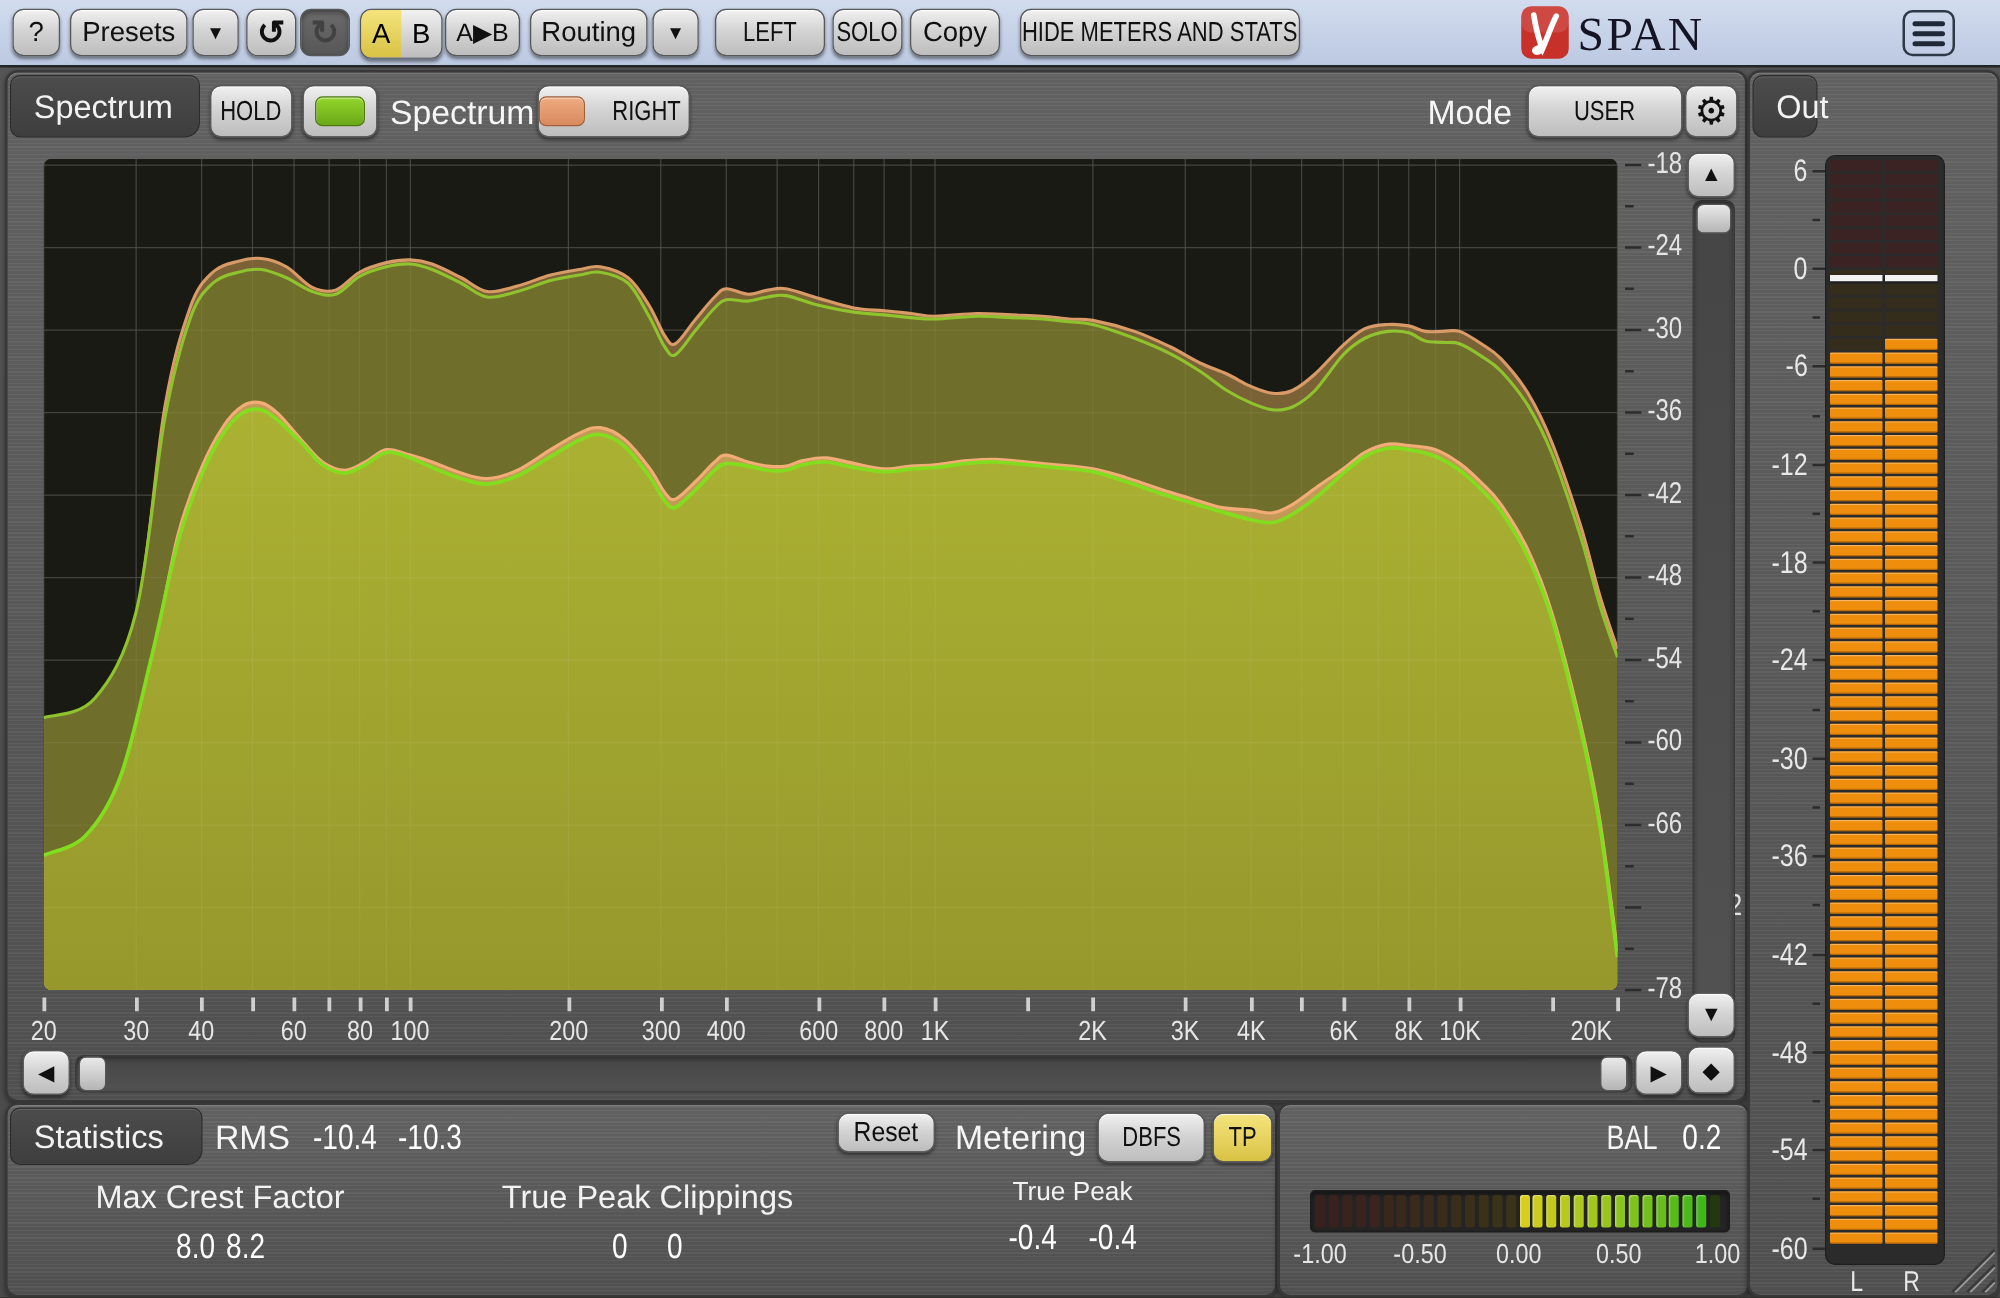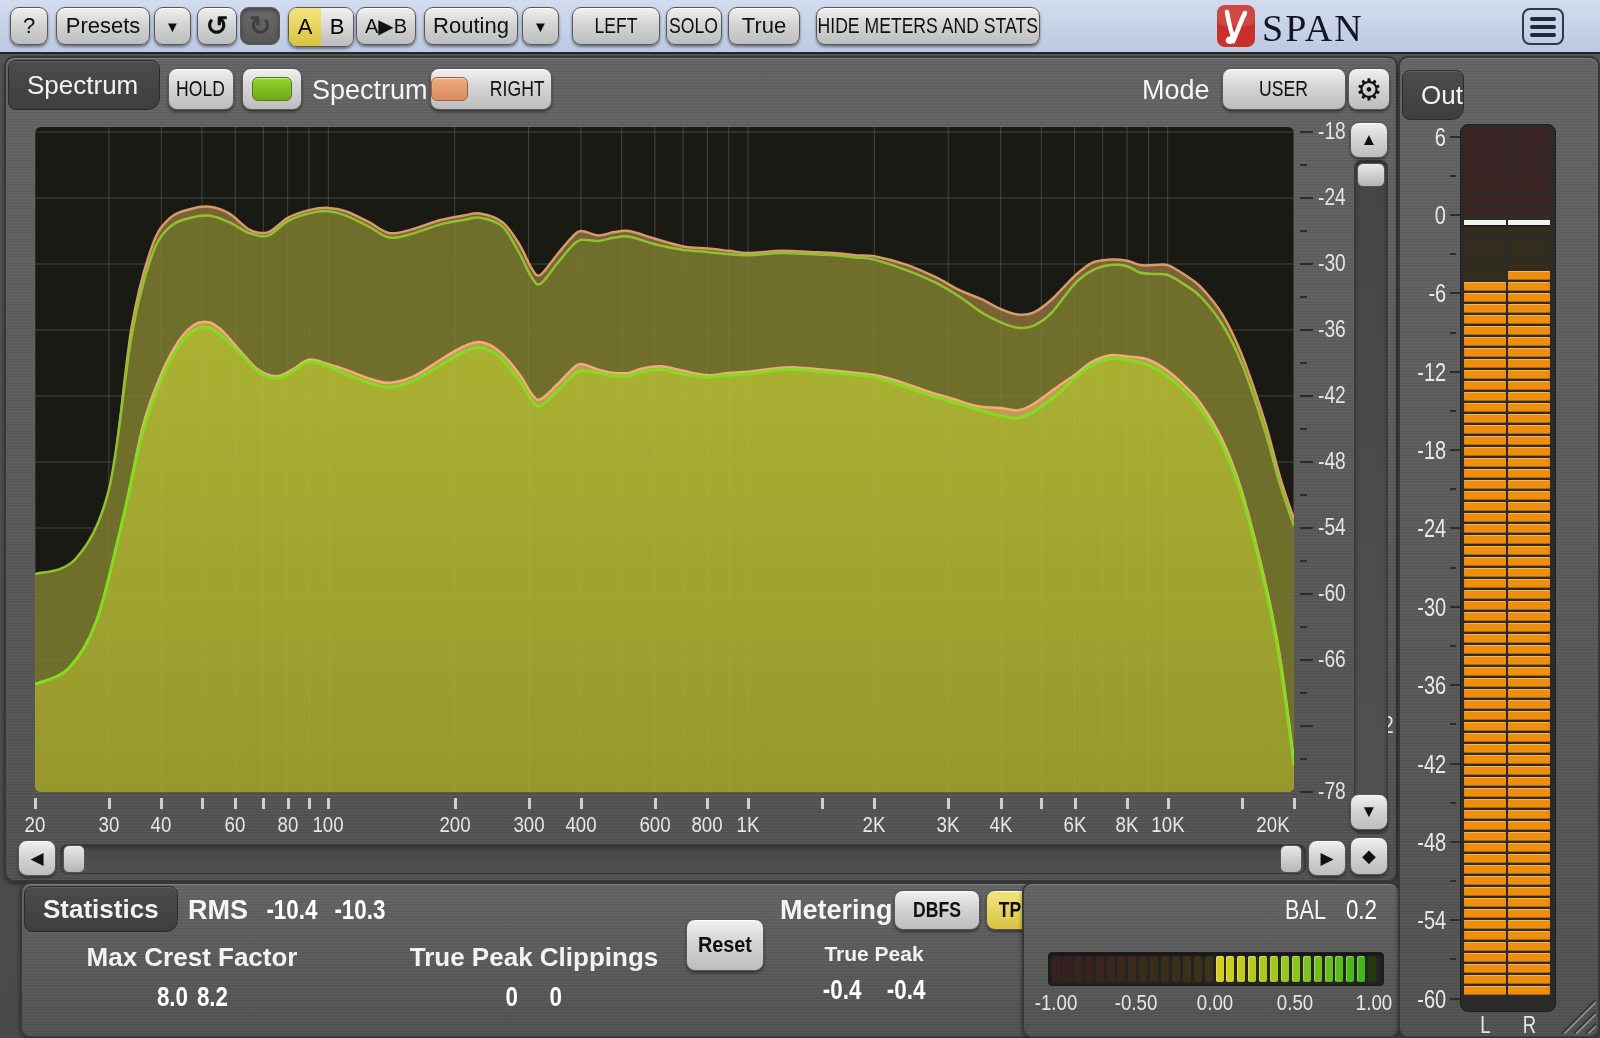--- a/index.html
+++ b/index.html
@@ -72,21 +72,21 @@
     <div class="btn abs" style="left:522px;top:7px;width:37px;height:38px;font-size:15px;">
         <span>▼</span>
       </div>
     <div class="btn abs" style="left:572px;top:7px;width:88px;height:38px;">
         <span class="cond">LEFT</span>
       </div>
     <div class="btn abs" style="left:666px;top:7px;width:56px;height:38px;">
         <span class="cond">SOLO</span>
       </div>
     <div class="btn abs" style="left:728px;top:7px;width:72px;height:38px;">
-        <span>True</span>
+        <span>Copy</span>
       </div>
     <div class="btn abs" style="left:816px;top:7px;width:224px;height:38px;">
         <span class="cond">HIDE METERS AND STATS</span>
       </div>
     <div class="abs" style="left:1216px;top:4px;width:40px;height:44px;">
       <svg width="40" height="44" viewBox="0 0 40 44">
         <rect x="1" y="1" width="38" height="42" rx="8" fill="#c8302a"></rect>
         <rect x="1" y="1" width="38" height="21" rx="8" fill="rgba(255,255,255,0.12)"></rect>
         <path d="M11 8 C13 20 15 28 18 35 C22 26 26 14 29 9" stroke="#fff" stroke-width="4.5" fill="none" stroke-linecap="round"></path>
         <ellipse cx="14.5" cy="36" rx="5" ry="3.8" fill="#fff" transform="rotate(-15 14.5 36)"></ellipse>
@@ -309,28 +309,28 @@
         <div class="ticklbl" style="position: absolute; left: 1238px; top: 0px;">20K</div>
       </div>
 
     <div class="btn abs" style="left:12px;top:782px;width:38px;height:36px;font-size:17px;">◀</div>
     <div class="track abs" style="left:54px;top:786px;width:1244px;height:28px;"></div>
     <div class="thumb abs" style="left:57px;top:787px;width:20px;height:26px;"></div>
     <div class="thumb abs" style="left:1274px;top:787px;width:20px;height:26px;"></div>
     <div class="btn abs" style="left:1302px;top:782px;width:38px;height:36px;font-size:17px;">▶</div>
   </div>
 
-  <div class="abs metal panel" style="left:20px;top:882px;width:1014px;height:152px;font-weight:bold;">
+  <div class="abs metal panel" style="left:4px;top:882px;width:1014px;height:152px;">
     <div class="tab abs" style="left:2px;top:2px;width:154px;height:46px;">
         <span>Statistics</span>
       </div>
     <div class="abs wlabel" style="left:166px;top:11px;"><span>RMS</span></div>
     <div class="abs val" style="left:238px;top:10px;"><span class="cond">-10.4</span></div>
     <div class="abs val" style="left:306px;top:10px;"><span class="cond">-10.3</span></div>
-    <div class="btn abs" style="left:664px;top:6px;width:78px;height:52px;margin-top:29px;">
+    <div class="btn abs" style="left:664px;top:6px;width:78px;height:32px;">
         <span class="cond9">Reset</span>
       </div>
     <div class="abs wlabel" style="left:758px;top:11px;"><span>Metering</span></div>
     <div class="btn abs" style="left:872px;top:6px;width:86px;height:40px;">
         <span class="cond">DBFS</span>
       </div>
     <div class="btn yellow abs" style="left:964px;top:6px;width:48px;height:40px;">
         <span class="cond">TP</span>
       </div>
 
@@ -395,21 +395,21 @@
     <div id="corr-labels" class="abs" style="left:24px;top:106px;width:334px;height:26px;">
         <div class="ticklbl" style="position: absolute; left: 8px; top: 0px;">-1.00</div>
         <div class="ticklbl" style="position: absolute; left: 87.5px; top: 0px;">-0.50</div>
         <div class="ticklbl" style="position: absolute; left: 167px; top: 0px;">0.00</div>
         <div class="ticklbl" style="position: absolute; left: 246.5px; top: 0px;">0.50</div>
         <div class="ticklbl" style="position: absolute; left: 326px; top: 0px;">1.00</div>
       </div>
   </div>
 
   <div class="abs metal panel" style="left:1398px;top:56px;width:198px;height:978px;">
-    <div class="tab abs" style="left:2px;top:12px;width:62px;height:50px;">
+    <div class="tab abs" style="left:2px;top:2px;width:52px;height:50px;">
         <span>Out</span>
       </div>
     <div id="out-scale" class="abs" style="left:0;top:0;width:64px;height:978px;">
         <div style="position: absolute; left: 50px; top: 77.64px; width: 11px; height: 2px; background: rgb(44, 44, 44);"></div>
         <div style="position: absolute; left: 0px; top: 64.64px; width: 46px; text-align: right; color: rgb(232, 232, 232); font-size: 25px;"><span class="cond" style="transform-origin:right;">6</span></div>
         <div style="position: absolute; left: 50px; top: 116.82px; width: 6px; height: 2px; background: rgb(44, 44, 44);"></div>
         <div style="position: absolute; left: 50px; top: 156px; width: 11px; height: 2px; background: rgb(44, 44, 44);"></div>
         <div style="position: absolute; left: 0px; top: 143px; width: 46px; text-align: right; color: rgb(232, 232, 232); font-size: 25px;"><span class="cond" style="transform-origin:right;">0</span></div>
         <div style="position: absolute; left: 50px; top: 195.18px; width: 6px; height: 2px; background: rgb(44, 44, 44);"></div>
         <div style="position: absolute; left: 50px; top: 234.36px; width: 11px; height: 2px; background: rgb(44, 44, 44);"></div>

